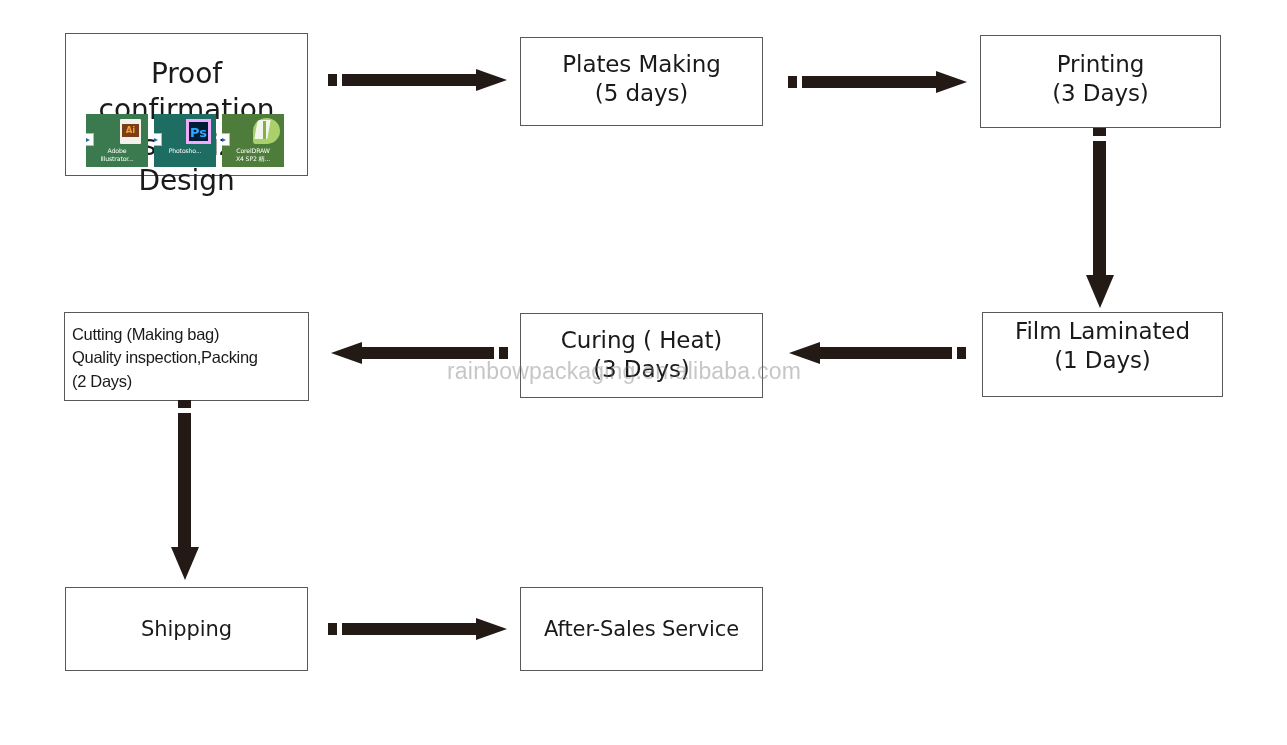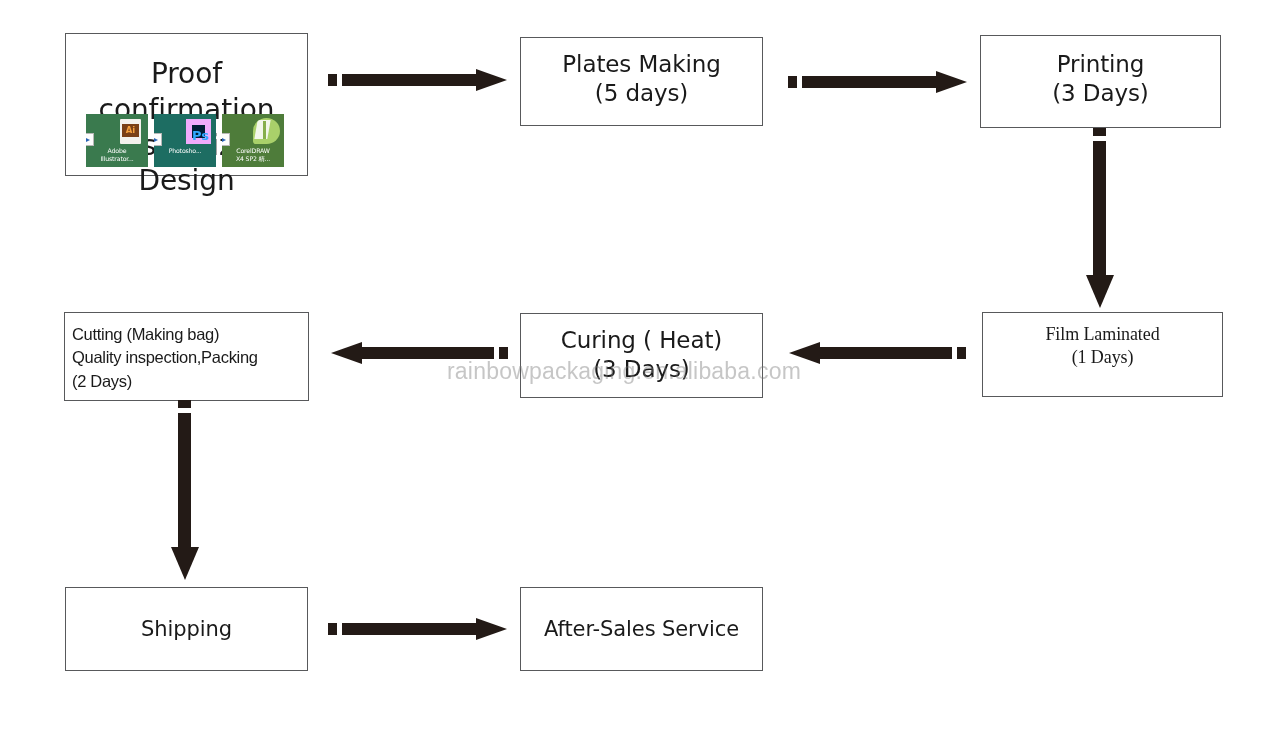--- a/index.html
+++ b/index.html
@@ -47,21 +47,21 @@
   #node-printing   { left: 980px; top: 35px;  width: 241px; height: 93px; padding-left: 12px;  }
   #node-film       { left: 982px; top: 312px; width: 241px; height: 85px;  }
   #node-curing     { left: 520px; top: 313px; width: 243px; height: 85px;  }
   #node-cutting    { left: 64px;  top: 312px; width: 245px; height: 89px;  }
   #node-shipping   { left: 65px;  top: 587px; width: 243px; height: 84px;  }
   #node-aftersales { left: 520px; top: 587px; width: 243px; height: 84px;  }
 
   #node-proof   .node-text { top: 22px;  font-size: 28px; }
   #node-plates  .node-text { top: 12px;  font-size: 23px; }
   #node-printing .node-text { top: 14px; font-size: 23px; }
-  #node-film    .node-text { top: 10px;  font-size: 18px; font-family: Liberation Serif, serif; }
+  #node-film    .node-text { top: 4px;  font-size: 23px; }
   #node-curing  .node-text { top: 12px;  font-size: 23px; }
   #node-cutting .node-text { top: 10px;  left: 7px; width: calc(100% - 10px); font-size: 16.5px; line-height: 1.42; }
   #node-shipping .node-text { top: 28px; font-size: 21px; }
   #node-aftersales .node-text { top: 28px; font-size: 21px; }
 
   
   .icon-strip {
     position: absolute;
     left: 20px;
     bottom: 8px;
@@ -125,21 +125,21 @@
     font-size: 8.5px;
     font-weight: bold;
     text-align: center;
     line-height: 13px;
     z-index: 2;
   }
   
   .ps-box {
     width: 25px; height: 25px;
     background: #001e36;
-    border: 6px solid #f0abfc;
+    border: 3px solid #f0abfc;
     box-sizing: border-box;
     color: #31a8ff;
     font-family: "DejaVu Sans", sans-serif;
     font-size: 13px;
     font-weight: bold;
     text-align: center;
     line-height: 22px;
   }
   
   .cd-blob {

